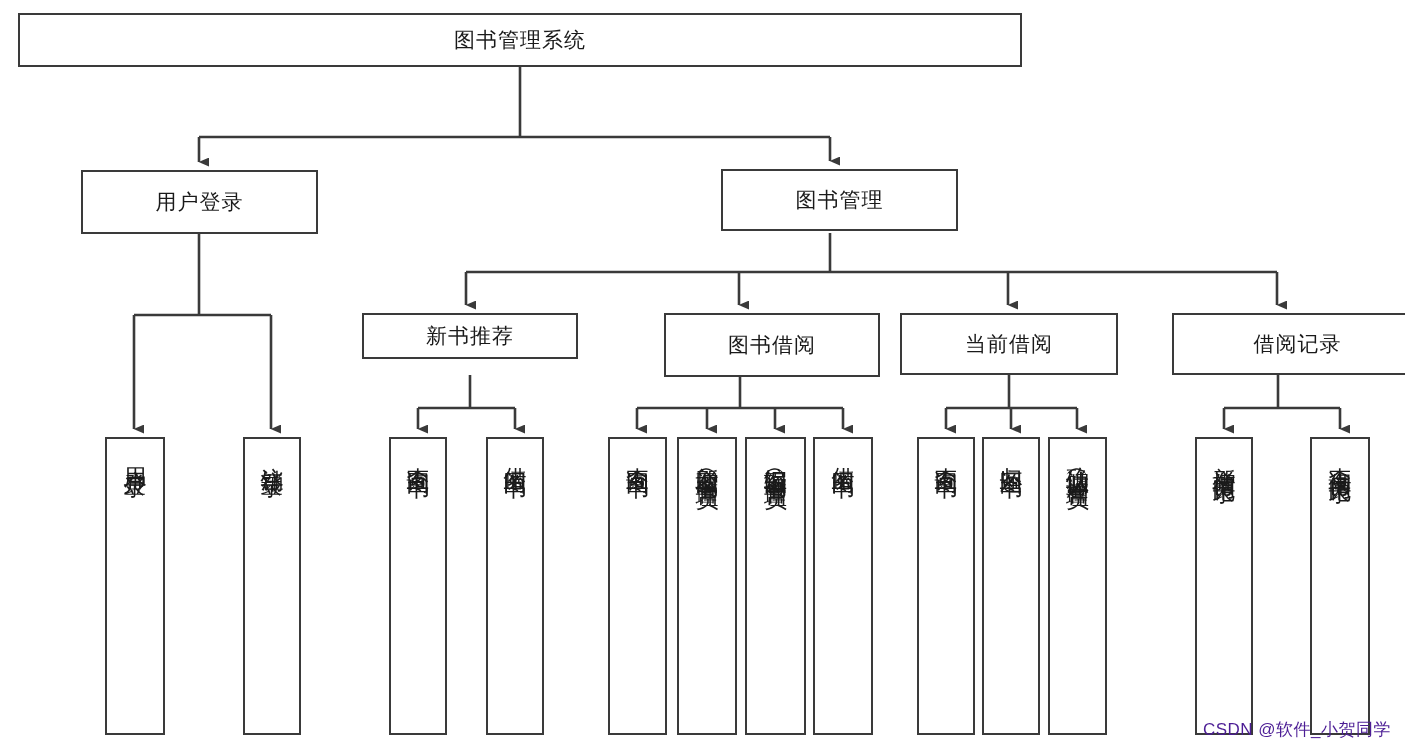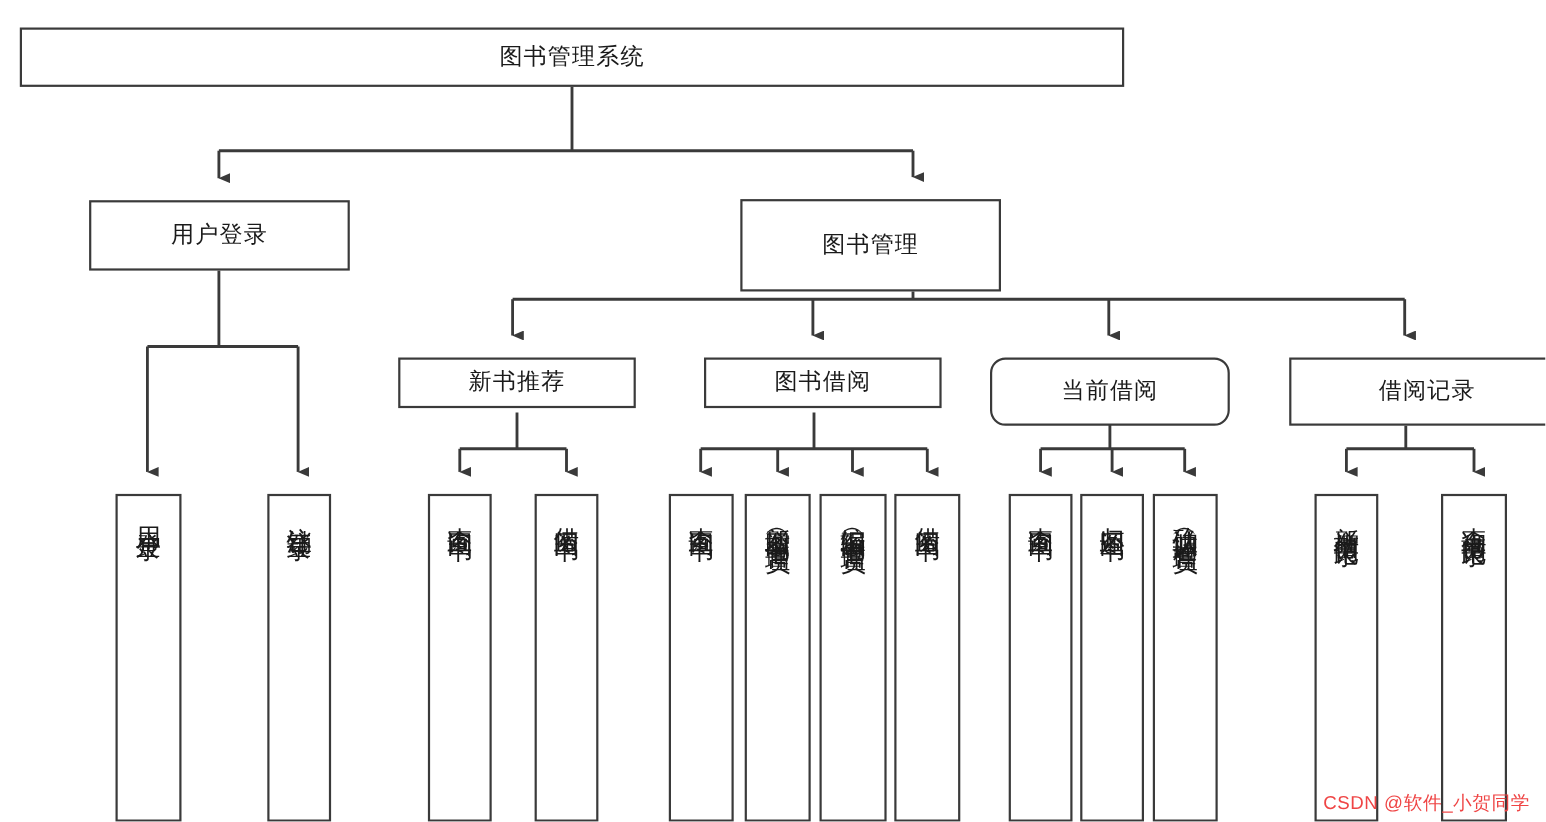--- a/index.html
+++ b/index.html
@@ -1,26 +1,26 @@
 <!DOCTYPE html>
 <html><head>
 <meta charset="utf-8">
 <style>
   html,body{margin:0;padding:0;background:#ffffff;}
   body{font-family:"Liberation Sans","DejaVu Sans",sans-serif;}
   #stage{position:relative;width:1405px;height:747px;background:#ffffff;overflow:hidden;}
   svg#edges{position:absolute;left:0;top:0;width:1405px;height:747px;}
   .node{position:absolute;box-sizing:border-box;background:#ffffff;
-        border:2.5px solid #3a3a3a;display:flex;align-items:center;justify-content:center;margin-top:12px;}
+        border:2.5px solid #3a3a3a;display:flex;align-items:center;justify-content:center;}
   .node .lbl{color:#1a1a1a;text-align:center;line-height:1.18;}
   .node.h .lbl{font-size:21px;letter-spacing:1px;}
   .node.v{padding:10px 2px;align-items:flex-start;justify-content:center;}
   .node.v .lbl{writing-mode:vertical-rl;text-orientation:upright;
                font-size:23px;letter-spacing:3px;line-height:1;white-space:nowrap;}
-  #watermark{position:absolute;right:14px;bottom:6px;color:#ef4444;font-size:17px;
+  #watermark{position:absolute;right:14px;bottom:6px;color:#4c1d95;font-size:17px;
              letter-spacing:.5px;white-space:nowrap;pointer-events:none;}
 </style>
 </head>
 <body>
 
 <div id="stage">
 
   <svg id="edges" viewBox="0 0 1405 747" xmlns="http://www.w3.org/2000/svg">
     <defs>
       <marker id="arw" markerWidth="9" markerHeight="11" refX="4.5" refY="10.2" orient="auto" markerUnits="userSpaceOnUse">
@@ -71,31 +71,31 @@
     </g>
   </svg>
 
   <div class="node h" style="left: 18px; top: 13px; width: 1004px; height: 54px;">
     <span class="lbl">图书管理系统</span>
   </div>
 
   <div class="node h" style="left: 81px; top: 170px; width: 237px; height: 64px;">
     <span class="lbl">用户登录</span>
   </div>
-  <div class="node h" style="left: 673px; top: 169px; width: 237px; height: 84px; justify-content: center;">
+  <div class="node h" style="left: 721px; top: 169px; width: 237px; height: 62px; justify-content: center;">
     <span class="lbl">图书管理</span>
   </div>
 
   <div class="node h" style="left: 362px; top: 313px; width: 216px; height: 46px;">
     <span class="lbl">新书推荐</span>
   </div>
-  <div class="node h" style="left: 640px; top: 313px; width: 216px; height: 46px;">
+  <div class="node h" style="left: 664px; top: 313px; width: 216px; height: 64px;">
     <span class="lbl">图书借阅</span>
   </div>
-  <div class="node h" style="left: 900px; top: 313px; width: 218px; height: 62px; border-radius: 14px;">
+  <div class="node h" style="left: 900px; top: 313px; width: 218px; height: 62px;">
     <span class="lbl">当前借阅</span>
   </div>
   <div class="node h" style="left: 1172px; top: 313px; width: 251px; height: 62px;">
     <span class="lbl">借阅记录</span>
   </div>
 
   <div class="node v" style="left: 105px; top: 437px; width: 60px; height: 298px;">
     <span class="lbl">用户登录</span>
   </div>
   <div class="node v" style="left: 243px; top: 437px; width: 58px; height: 298px;">

